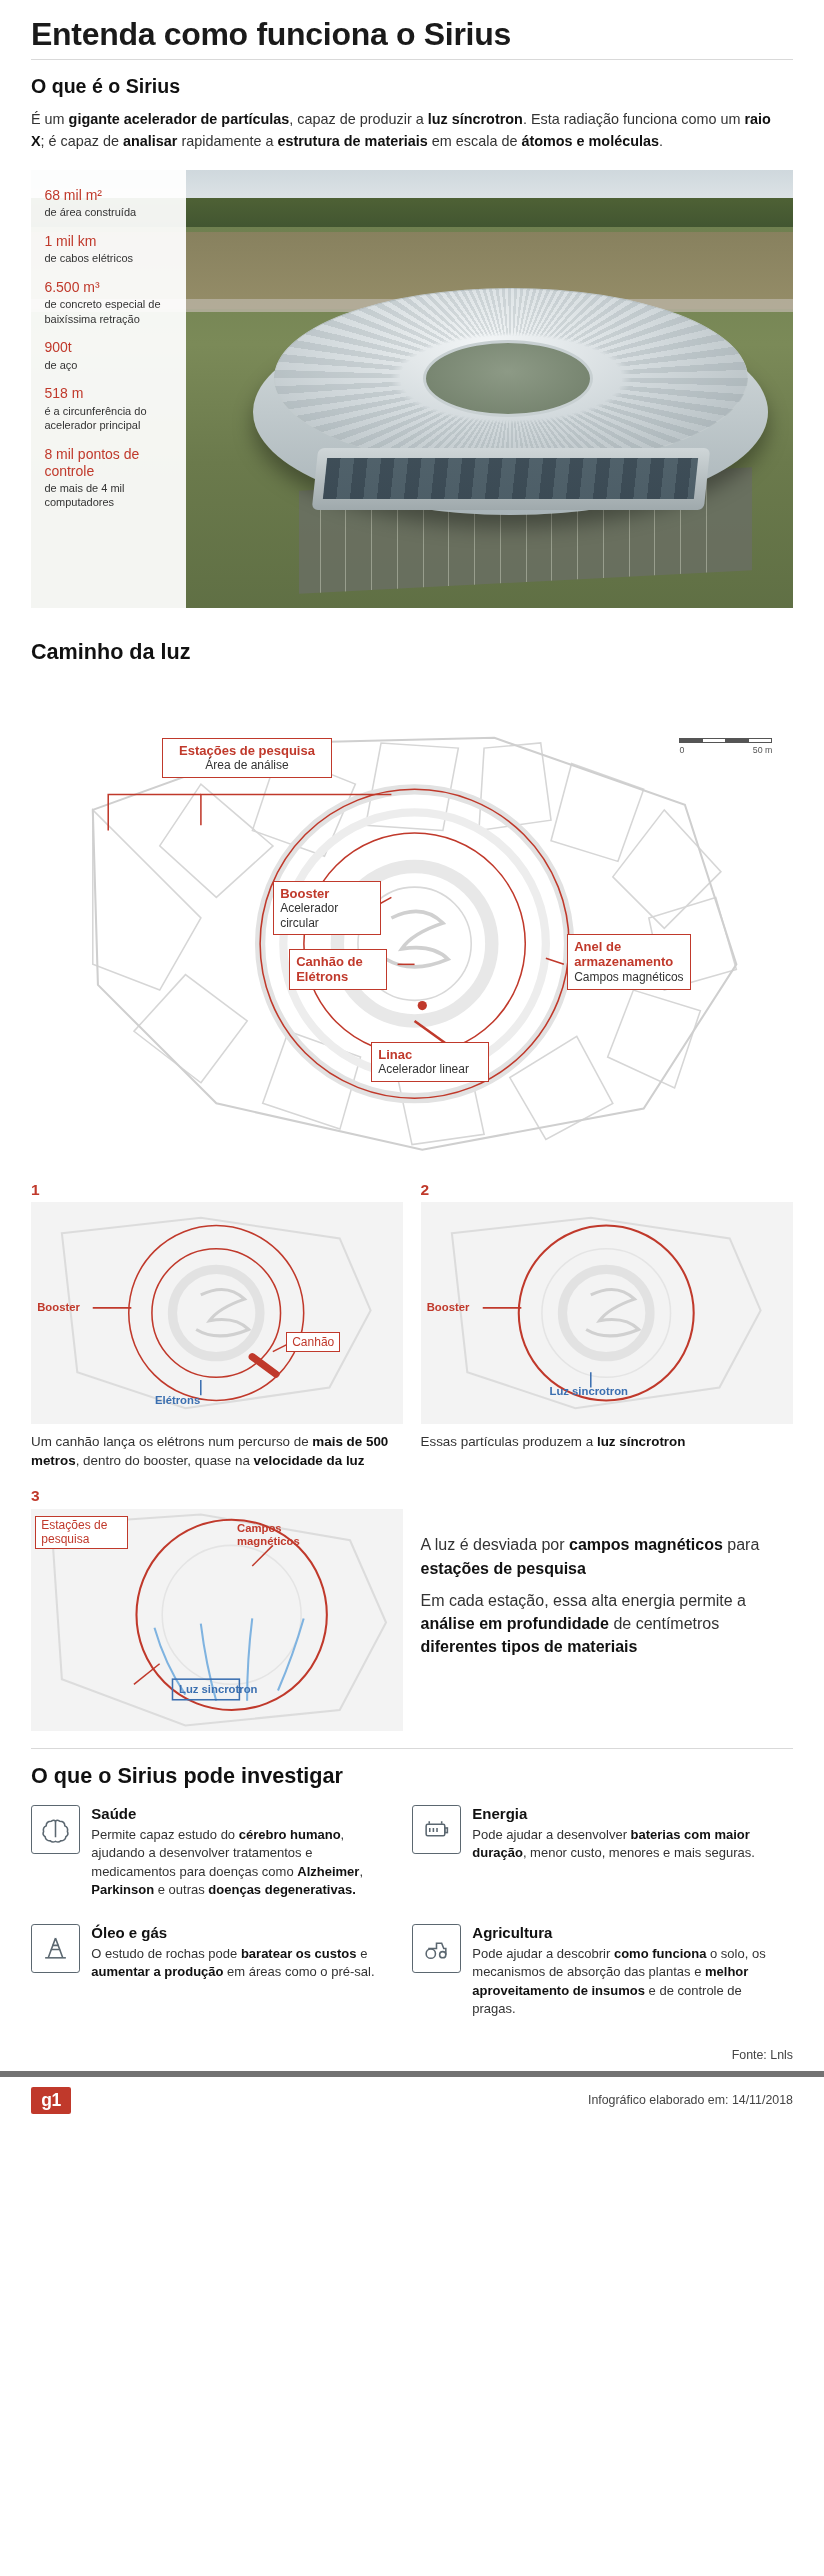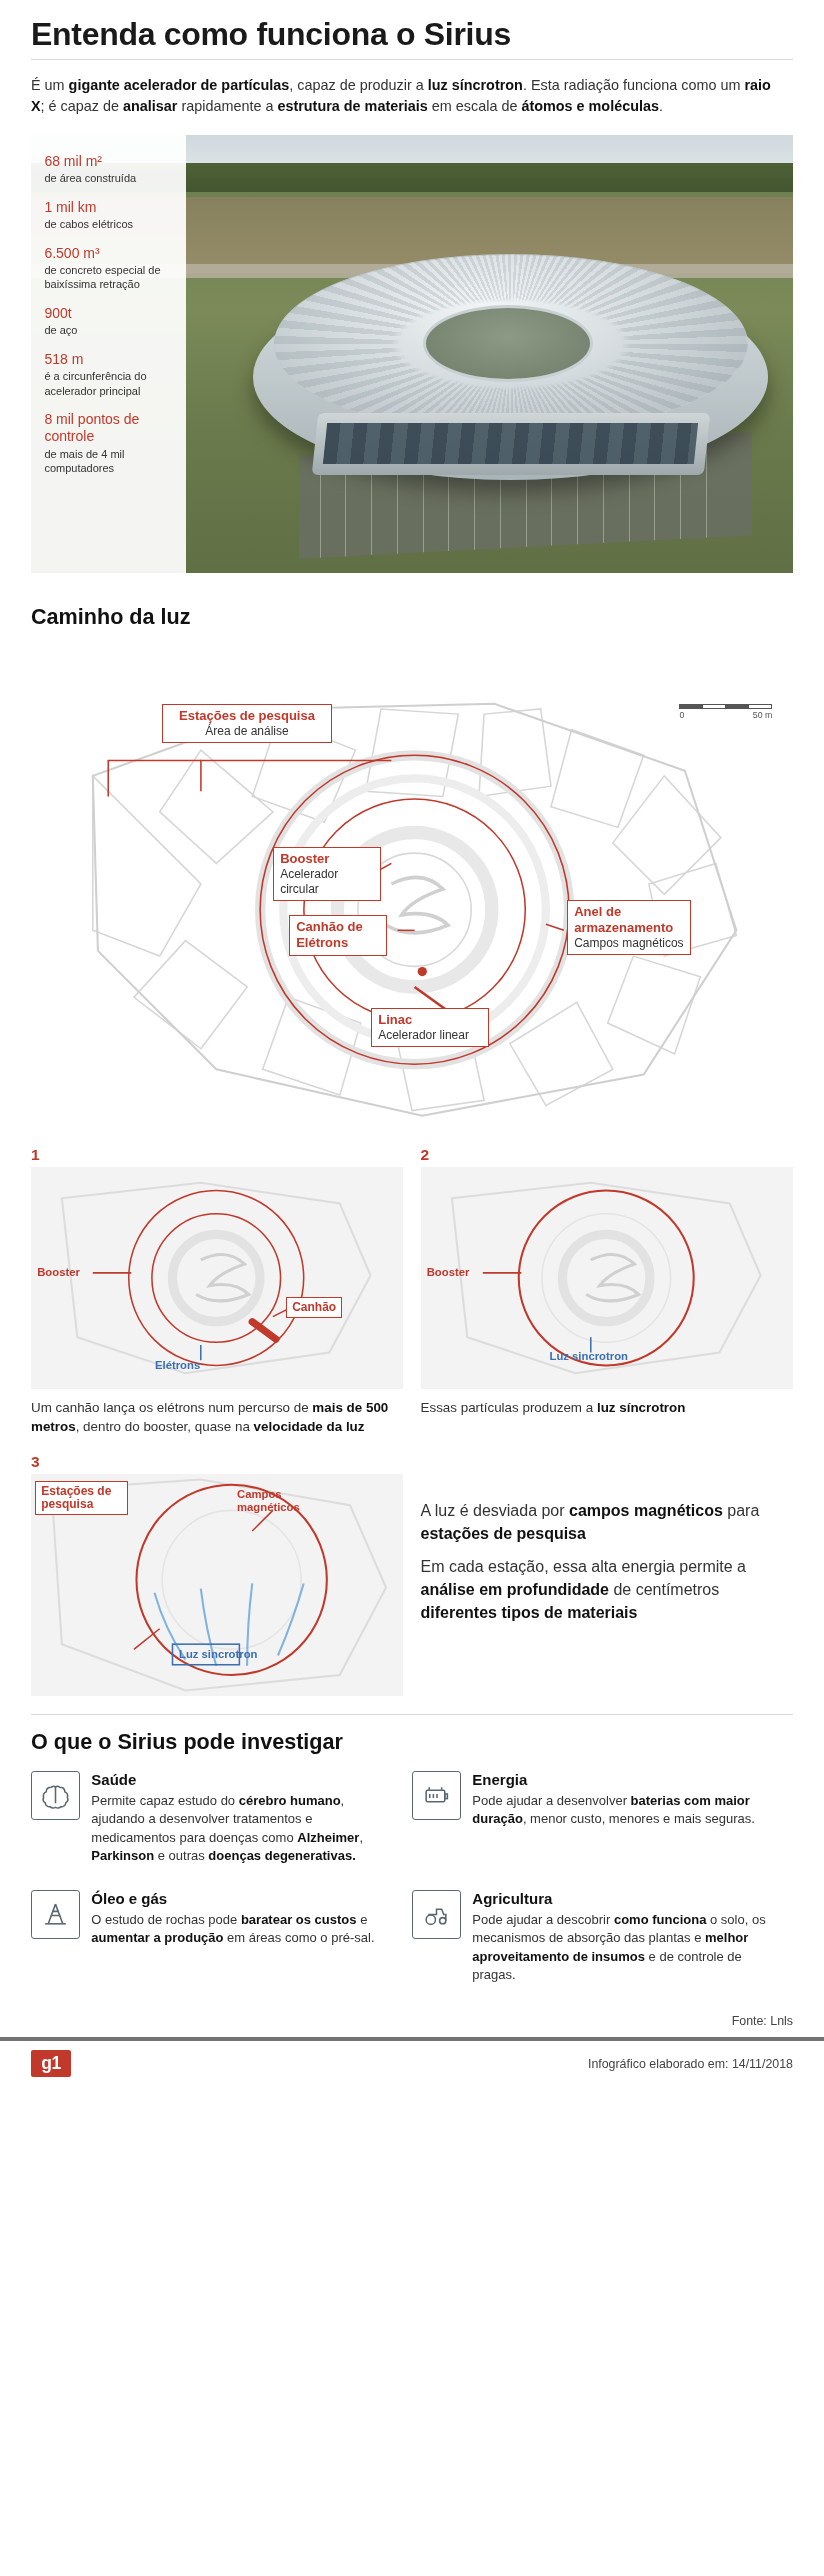--- a/index.html
+++ b/index.html
@@ -186,21 +186,21 @@
   .side-text { width:372px; padding-top:46px; }
   .side-text p { font-size:16px; line-height:1.45; color:#333; margin:0 0 9.3px 0; }
   .side-text b { color:#111; }
 
   .mini-label {
     position:absolute; font-size:11.3px; font-weight:bold; color:#c0392b;
   }
   .mini-label.blue { color:#3b6fb0; }
   .mini-box {
     position:absolute; background:#fff; border:1.5px solid #c0392b;
-    padding:2.1px 5.2px; font-size:12px; font-weight:bold; color:#c0392b;
+    padding:2.1px 5.2px; font-size:12px; font-weight:normal; color:#c0392b;
   }
 
   
   .invest { width:762px; margin:15.5px auto 0 auto; }
   .invest-grid { display:flex; flex-wrap:wrap; }
   .invest-item { width:50%; display:flex; gap:11.3px; padding:0 15.5px 24px 0; }
   .invest-icon {
     width:49px; min-width:49px; height:49px;
     border:1.5px solid #5b6770; border-radius:3.1px;
     display:flex; align-items:center; justify-content:center;
@@ -208,40 +208,41 @@
   }
   .invest-h {
     font-size:15px; font-weight:bold; color:#111; margin:0 0 4.1px 0;
   }
   .invest-p { font-size:13px; line-height:1.42; color:#333; margin:0; }
   .invest-p b { color:#111; }
 
   
   .source { text-align:right; font-size:12.4px; color:#444; padding:5.2px 31px 9.3px 31px; }
   .footer {
-    border-top:4px solid #737373;
+    border-top:6px solid #737373;
     display:flex; align-items:center; justify-content:space-between;
     padding:9.3px 31px 17.5px 31px;
   }
   .g1 {
     width:40px; height:27px; background:#c0392b; color:#fff;
     font-weight:bold; font-size:17.5px; display:flex; align-items:center; justify-content:center;
     border-radius:2.1px; letter-spacing:-0.5px;
   }
   .credit { font-size:12.4px; color:#444; }
 </style>
 </head>
 <body>
 
 <div class="page">
 
   <div class="inner">
     <h1 class="title">Entenda como funciona o Sirius</h1>
     <hr class="hr-thin">
 
+    <h2 class="section-head">O que é o Sirius</h2>
     <p class="lead">
       <span>É um </span><b>gigante acelerador de partículas</b><span>, capaz de produzir a </span><b>luz síncrotron</b><span>. Esta radiação funciona como um </span><b>raio X</b><span>; é capaz de </span><b>analisar</b><span> rapidamente a </span><b>estrutura de materiais</b><span> em escala de </span><b>átomos e moléculas</b><span>.</span>
     </p>
   </div>
 
   <div class="photo-wrap">
     <div class="sky"></div>
     <div class="treeline"></div>
     <div class="field"></div>
     <div class="dirt"></div>

